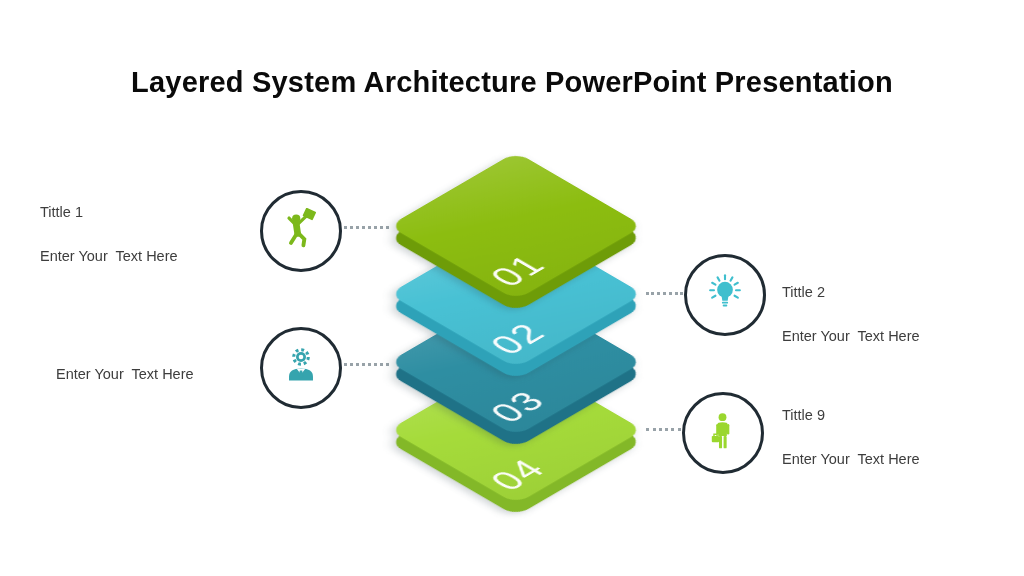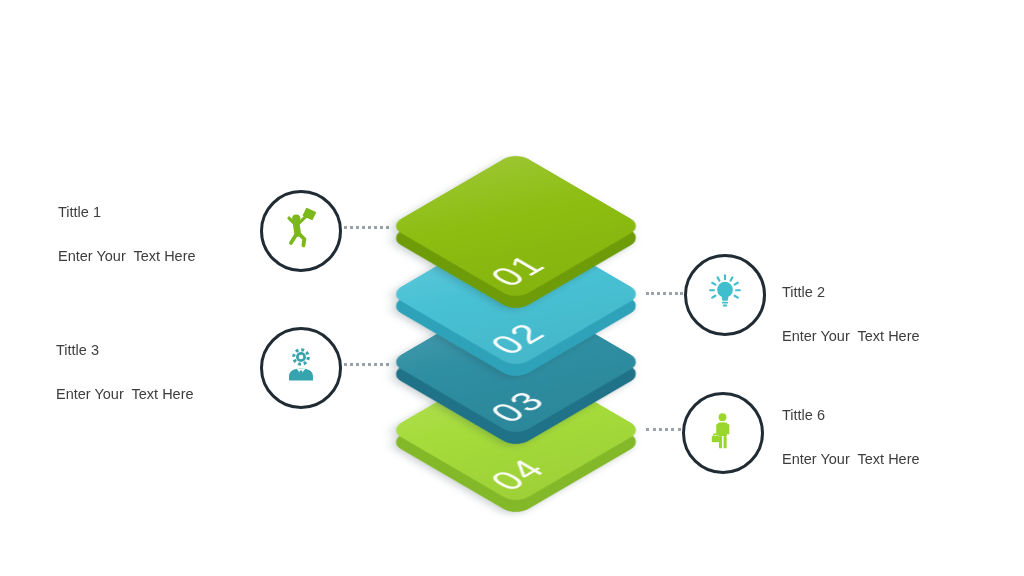--- a/index.html
+++ b/index.html
@@ -33,30 +33,31 @@
   .circle-3{left:260px;top:327px;}
   .circle-4{left:682px;top:392px;}
   .connector{position:absolute;height:0;border-top:3px dotted #98A2A8;z-index:5;}
   .conn-1{left:344px;top:226px;width:45px;}
   .conn-2{left:646px;top:292px;width:37px;}
   .conn-3{left:344px;top:363px;width:45px;}
   .conn-4{left:646px;top:428px;width:35px;}
   .callout-text{position:absolute;color:#3d3d3d;font-size:14.5px;line-height:20px;}
   .callout-text .c-title{white-space:pre;}
   .callout-text .c-sub{white-space:pre;margin-top:24px;}
-  .text-1{left:58px;top:202px;}
+  .text-1{left:40px;top:202px;}
   .text-2{left:782px;top:282px;}
   .text-3{left:56px;top:340px;}
   .text-4{left:782px;top:405px;}
 </style>
 </head>
 <body>
 
 <div class="slide">
 
+  <div class="title">Layered System Architecture PowerPoint Presentation</div>
 
   <div class="layer layer-1">
     <div class="face side" style="background: rgb(110, 156, 8);"></div>
     <div class="face top" style="background: rgb(140, 189, 16);">
       <div class="num-wrap">
           <span class="num">01</span>
         </div>
     </div>
   </div>
 
@@ -144,36 +145,35 @@
         <circle cx="24" cy="12.5" r="5.2"></circle>
         <circle cx="24" cy="12.5" r="7.6" fill="none" stroke-width="3.2" stroke-dasharray="3.0 2.97" stroke="#36A4AE"></circle>
         <circle cx="24" cy="12.5" r="2.4" fill="#ffffff"></circle>
         <path d="M11.5 37 L11.5 33 Q11.5 24.5 24 24.5 Q36.5 24.5 36.5 33 L36.5 37 Z"></path>
         <path d="M19.5 24.8 L24 30.5 L28.5 24.8 Z" fill="#ffffff"></path>
         <path d="M22.7 26.5 L25.3 26.5 L26.2 32.5 L24 35 L21.8 32.5 Z"></path>
       </g>
     </svg>
   </div>
   <div class="callout-text text-3">
-    <div class="c-title">Tittle 3</div>
     <div class="c-sub">Enter Your  Text Here</div>
   </div>
 
   <div class="icon-circle circle-4" style="border-color: rgb(32, 43, 51);">
     <svg width="46" height="46" viewBox="0 0 48 48">
       <g fill="#9AD72E">
         <circle cx="23.5" cy="7.5" r="4.1"></circle>
         <path d="M18.5 13.5 Q23.5 12 28.5 13.5 L28 27 L19 27 Z"></path>
         <rect x="16.9" y="14.5" width="2.6" height="11" rx="1.3"></rect>
         <rect x="28" y="14.5" width="2.6" height="11" rx="1.3"></rect>
         <rect x="19.8" y="27" width="3.2" height="13" rx="1"></rect>
         <rect x="24.6" y="27" width="3.2" height="13" rx="1"></rect>
         <rect x="12.3" y="27" width="7.6" height="6.6" rx="1"></rect>
         <path d="M14.6 27 L14.6 25.3 L17.8 25.3 L17.8 27" fill="none" stroke-width="1.5" stroke="#9AD72E"></path>
       </g>
     </svg>
   </div>
   <div class="callout-text text-4">
-    <div class="c-title">Tittle 6</div>
+    <div class="c-title">Tittle 9</div>
     <div class="c-sub">Enter Your  Text Here</div>
   </div>
 
 </div>
 
 </body></html>

